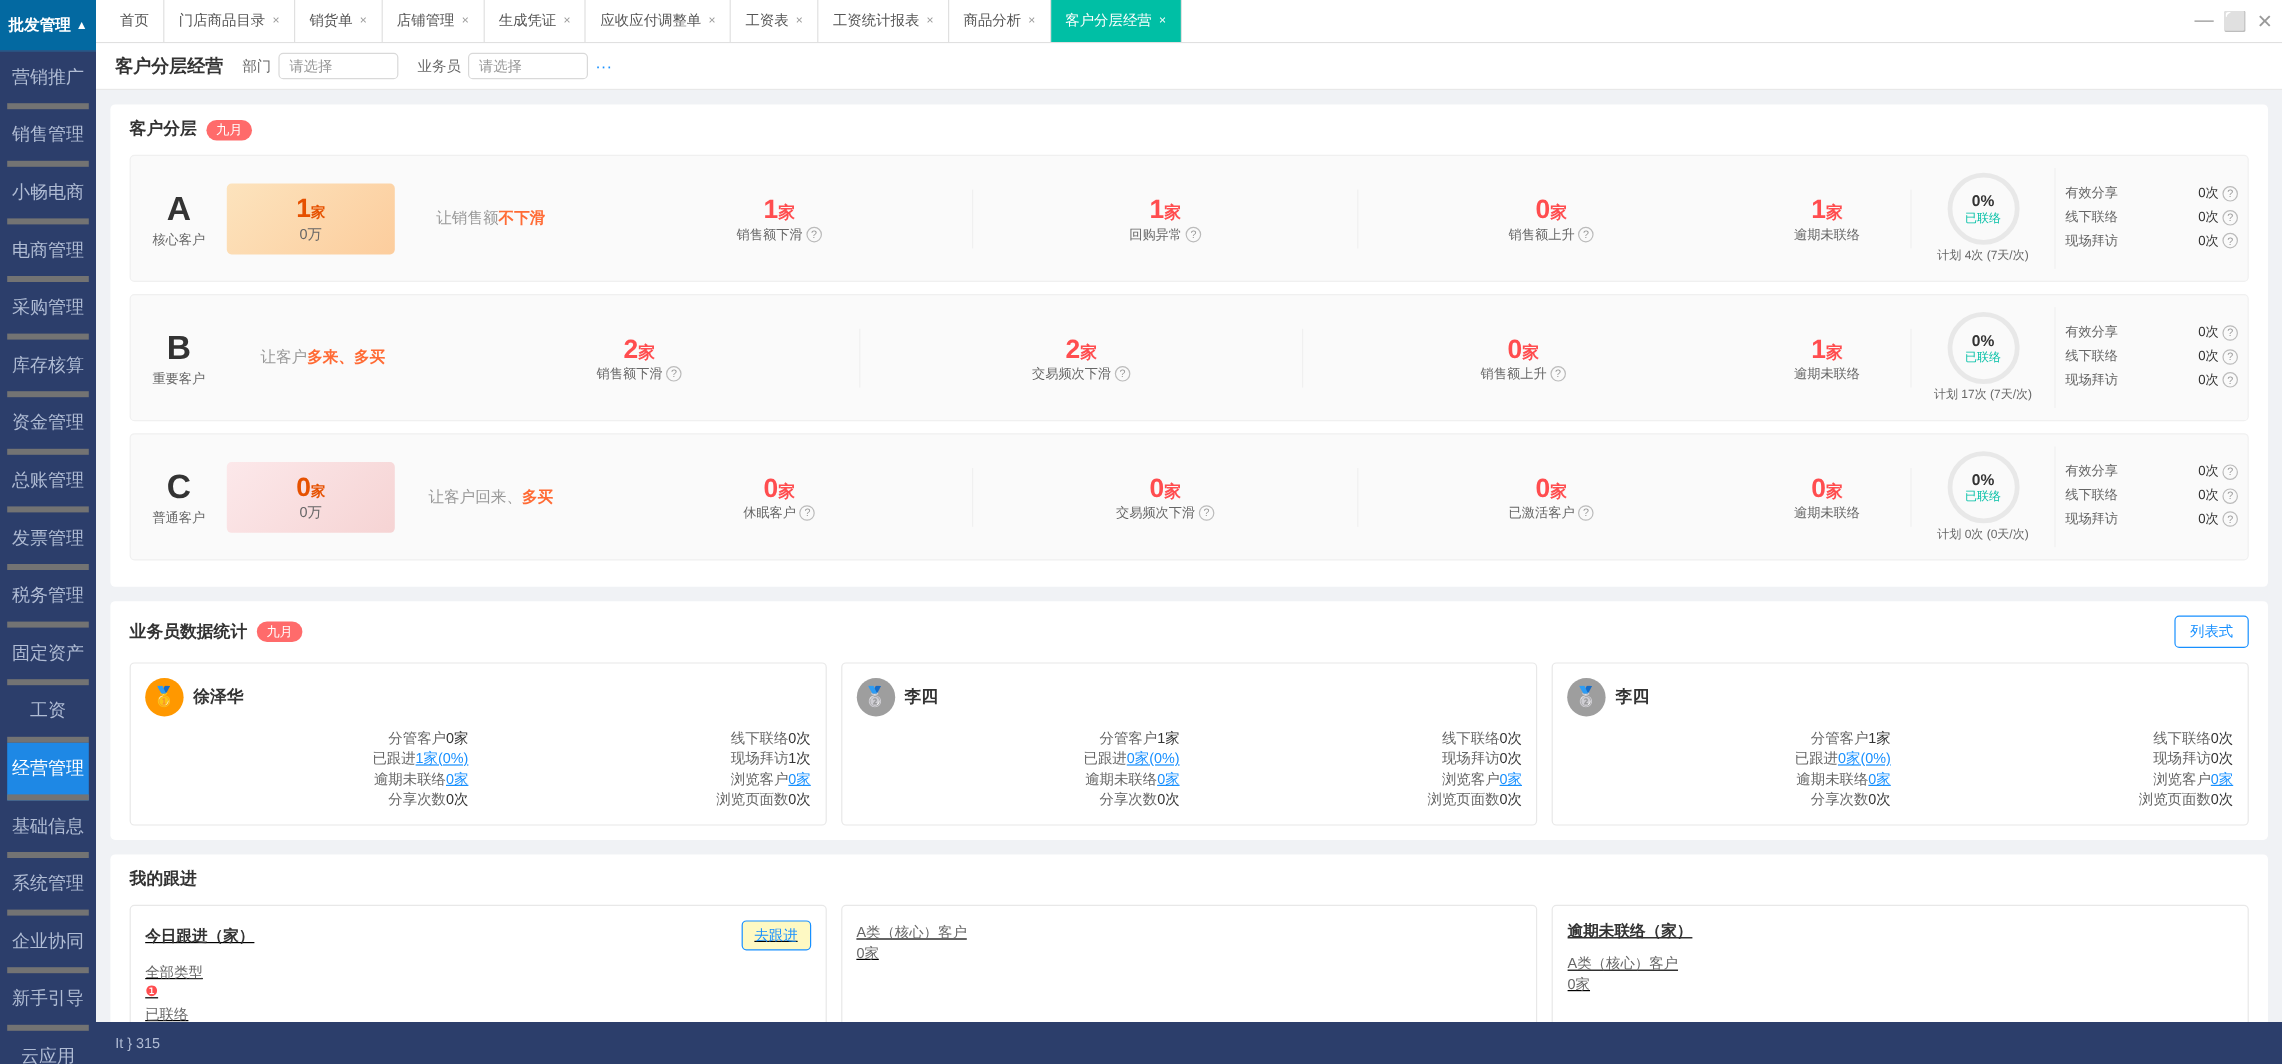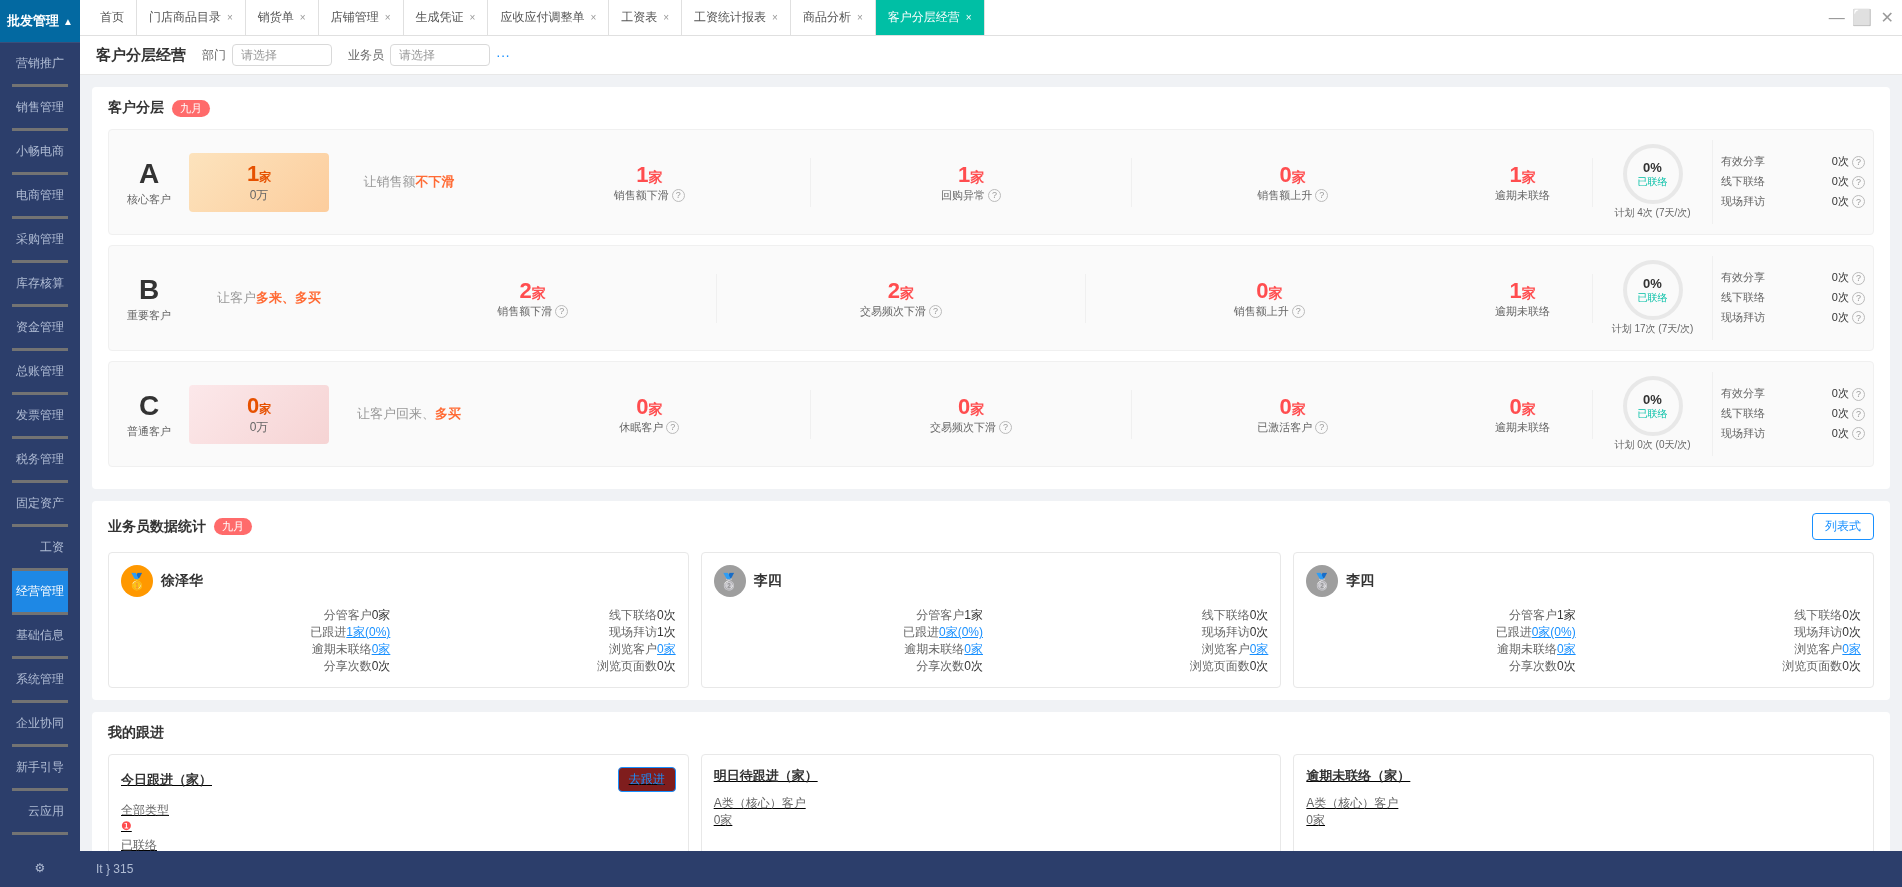--- a/index.html
+++ b/index.html
@@ -27,25 +27,25 @@
       font-weight: bold;
       display: flex;
       align-items: center;
       justify-content: center;
       gap: 4px;
       border-bottom: 1px solid #3a4f7a;
     }
     .sidebar-item {
       width: 100%;
       padding: 12px 4px;
-      text-align: right;
+      text-align: center;
       color: #b0bcd4;
       cursor: pointer;
-      font-size: 12px;
-      border-bottom: 3px solid #737373;
+      font-size: 15px;
+      border-bottom: 5px solid #737373;
     }
     .sidebar-item.active { background: #1e88e5; color: #fff; }
     .sidebar-gear {
       margin-top: auto;
       width: 100%;
       padding: 12px 4px;
       text-align: center;
       color: #b0bcd4;
       cursor: pointer;
     }
@@ -397,21 +397,21 @@
       font-weight: bold;
       color: #333;
       margin-bottom: 8px;
       display: flex;
       align-items: center;
       justify-content: space-between;
     }
     .goto-btn {
       border: 1px solid #1890ff;
       color: #1890ff;
-      background: #7f1d1d;
+      background: #fef9c3;
       border-radius: 4px;
       padding: 3px 10px;
       font-size: 12px;
       cursor: pointer;
     }
     .followup-row {
       display: flex;
       justify-content: flex-start;
       font-size: 12px;
       color: #666;
@@ -870,23 +870,20 @@
           <div class="followup-row">
             <span>已联络</span>
               <span>0</span>
           </div>
           <div class="followup-row">
             <span>未联络</span>
               <span style="color:#ff4d4f;">❶</span>
           </div>
         </div>
         <div class="followup-card">
-          <div class="followup-title">
-            <span>明日待跟进（家）</span>
-          </div>
           <div class="followup-row">
             <span>A类（核心）客户</span>
               <span>0家</span>
           </div>
         </div>
         <div class="followup-card">
           <div class="followup-title">
             <span>逾期未联络（家）</span>
           </div>
           <div class="followup-row">

